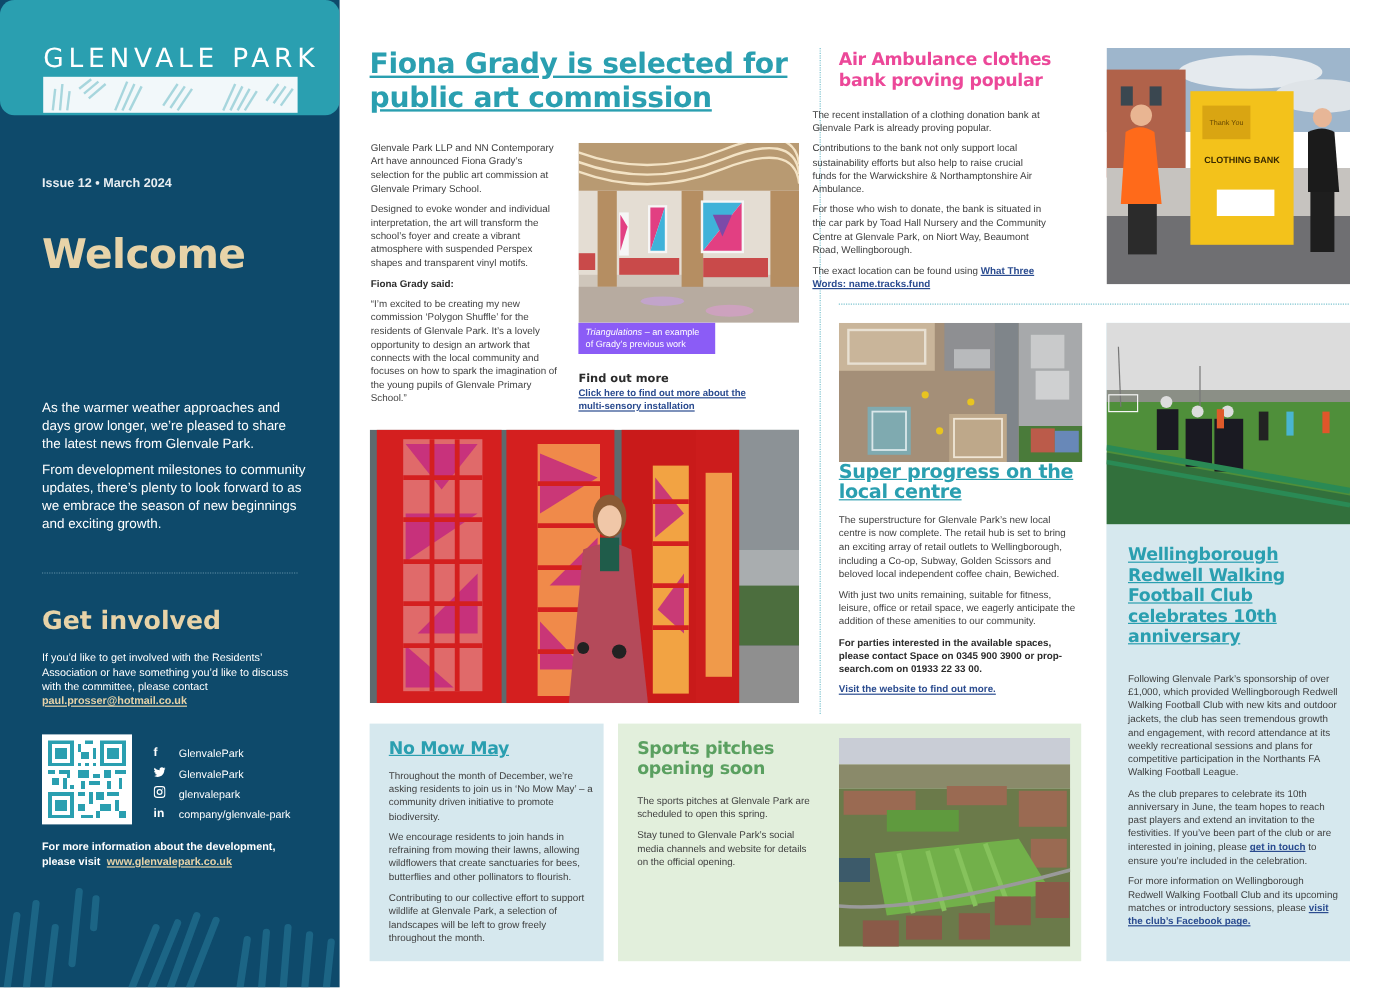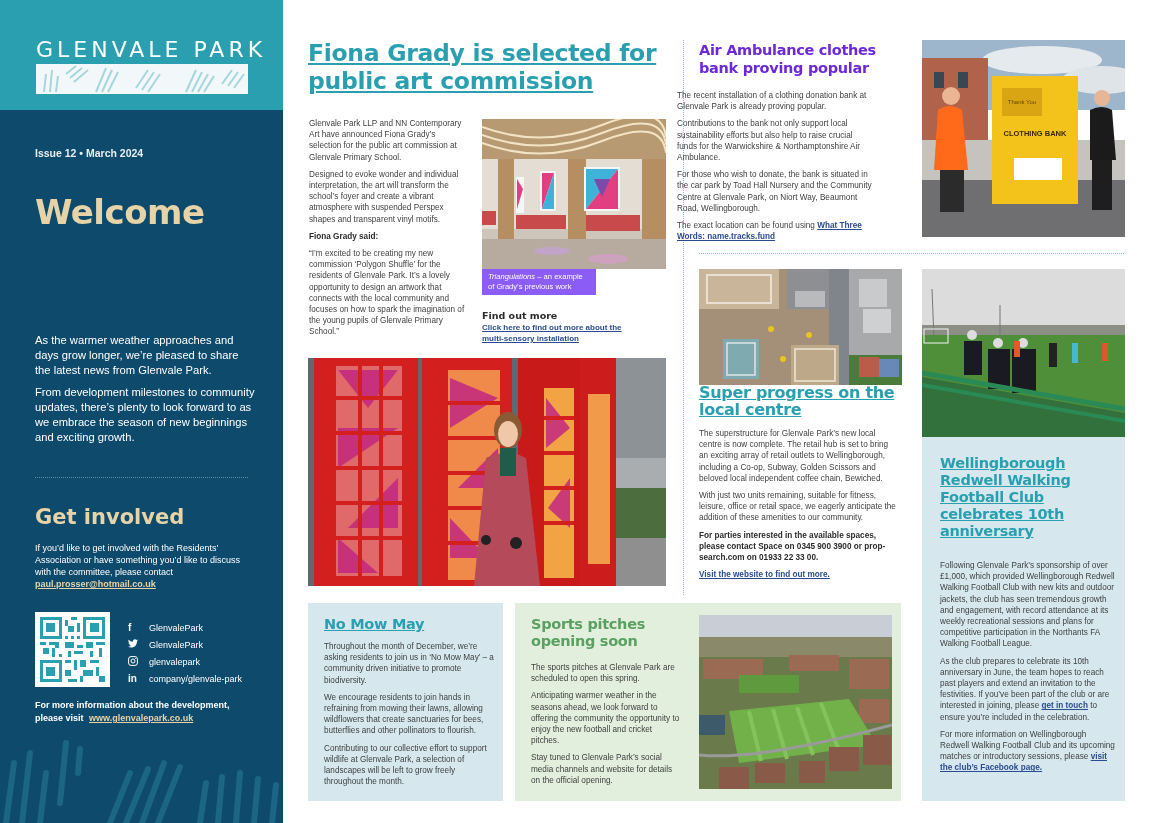--- a/index.html
+++ b/index.html
@@ -1,21 +1,21 @@
 <!DOCTYPE html>
 <html><head>
 <meta charset="utf-8">
 <style>
   * { box-sizing: border-box; margin: 0; padding: 0; }
   html, body { width: 1166px; height: 823px; overflow: hidden; background: #ffffff; }
   body { font-family: "Liberation Sans", sans-serif; color: #3a3a3a; position: relative; }
 
   
   .sidebar { position: absolute; left: 0; top: 0; width: 283px; height: 823px; background: #0e4a6b; overflow: hidden; }
-  .sidebar .masthead { height: 110px; background: #2a9fb0; position: relative; }
+  .sidebar .masthead { height: 96px; background: #2a9fb0; position: relative; border-radius: 12px; }
   .logo-text { position: absolute; left: 36px; top: 37px; font-family: "DejaVu Sans", sans-serif; color: #ffffff; font-size: 22px; letter-spacing: 4px; font-weight: normal; }
   .logo-band { position: absolute; left: 36px; top: 64px; width: 212px; height: 30px; background: #f2f8fa; overflow: hidden; }
   .logo-band svg { width: 100%; height: 100%; display: block; }
   .issue { position: absolute; left: 35px; top: 147px; font-size: 10.5px; font-weight: bold; color: #e8eef2; }
   .welcome { position: absolute; left: 35px; top: 192px; font-family: "DejaVu Sans", sans-serif; font-weight: bold; font-size: 34px; color: #e7d3a8; letter-spacing: -0.5px; }
   .welcome-sub { position: absolute; left: 35px; top: 253px; width: 230px; font-family: "DejaVu Sans", sans-serif; font-weight: bold; font-size: 16.5px; line-height: 21px; color: #e7d3a8; }
   .intro { position: absolute; left: 35px; top: 333px; width: 220px; font-size: 11.2px; line-height: 15px; color: #ffffff; }
   .intro p { margin-bottom: 7px; }
   .side-divider { position: absolute; left: 35px; top: 477px; width: 213px; border-top: 1px dotted #5f8ea6; }
   .get-involved { position: absolute; left: 35px; top: 505px; font-family: "DejaVu Sans", sans-serif; font-weight: bold; font-size: 21px; color: #e7d3a8; }
@@ -25,21 +25,21 @@
   .qr svg { width: 100%; height: 100%; display: block; }
   .socials { position: absolute; left: 128px; top: 619px; list-style: none; }
   .socials li { display: flex; align-items: center; height: 17px; font-size: 9px; color: #ffffff; }
   .socials .ico { width: 21px; font-size: 10px; font-weight: bold; color: #ffffff; text-align: left; }
   .more-info { position: absolute; left: 35px; top: 699px; width: 220px; font-size: 9px; line-height: 13px; font-weight: bold; color: #ffffff; }
   .more-info a { color: #e7d3a8; text-decoration: underline; margin-left: 3px; }
   .side-deco { position: absolute; left: 0; bottom: 0; width: 283px; height: 110px; }
 
   
   .h-teal { font-family: "DejaVu Sans", sans-serif; font-weight: bold; color: #2a9fb0; letter-spacing: -0.3px; text-decoration: underline; }
-  .h-gold { font-family: "DejaVu Sans", sans-serif; font-weight: bold; color: #6d28d9; letter-spacing: -0.3px; }
+  .h-gold { font-family: "DejaVu Sans", sans-serif; font-weight: bold; color: #ec4899; letter-spacing: -0.3px; }
   .h-green { font-family: "DejaVu Sans", sans-serif; font-weight: bold; color: #5aa060; letter-spacing: -0.3px; }
   .body { font-size: 8.2px; line-height: 11.2px; color: #3f3f3f; }
   .body p { margin-bottom: 6px; }
   .body b { color: #2b2b2b; }
   a.link { color: #2a4b8f; font-weight: bold; text-decoration: underline; }
   .photo { position: absolute; overflow: hidden; }
   .photo svg { width: 100%; height: 100%; display: block; }
 
   
   .fiona-title { position: absolute; left: 308px; top: 39px; width: 360px; font-size: 23.5px; line-height: 28px; }
@@ -443,21 +443,20 @@
     <p>We encourage residents to join hands in refraining from mowing their lawns, allowing wildflowers that create sanctuaries for bees, butterflies and other pollinators to flourish.</p>
     <p>Contributing to our collective effort to support wildlife at Glenvale Park, a selection of landscapes will be left to grow freely throughout the month.</p>
   </div>
 </article>
 
 <article>
   <div class="sports-panel"></div>
   <h2 class="h-green sports-title">Sports pitches opening soon</h2>
   <div class="body sports-body">
     <p>The sports pitches at Glenvale Park are scheduled to open this spring.</p>
-    <p>Anticipating warmer weather in the seasons ahead, we look forward to offering the community the opportunity to enjoy the new football and cricket pitches.</p>
     <p>Stay tuned to Glenvale Park’s social media channels and website for details on the official opening.</p>
   </div>
   <div class="photo pitch-photo">
     <svg viewBox="0 0 193 174" preserveAspectRatio="none">
       <rect width="193" height="22" fill="#c9cdd6"></rect>
       <rect y="22" width="193" height="20" fill="#8a8a6a"></rect>
       <rect y="42" width="193" height="132" fill="#6b7a4a"></rect>
       <g fill="#9a6a52">
           <rect x="4" y="44" width="60" height="20"></rect>
           <rect x="90" y="40" width="50" height="16"></rect>

